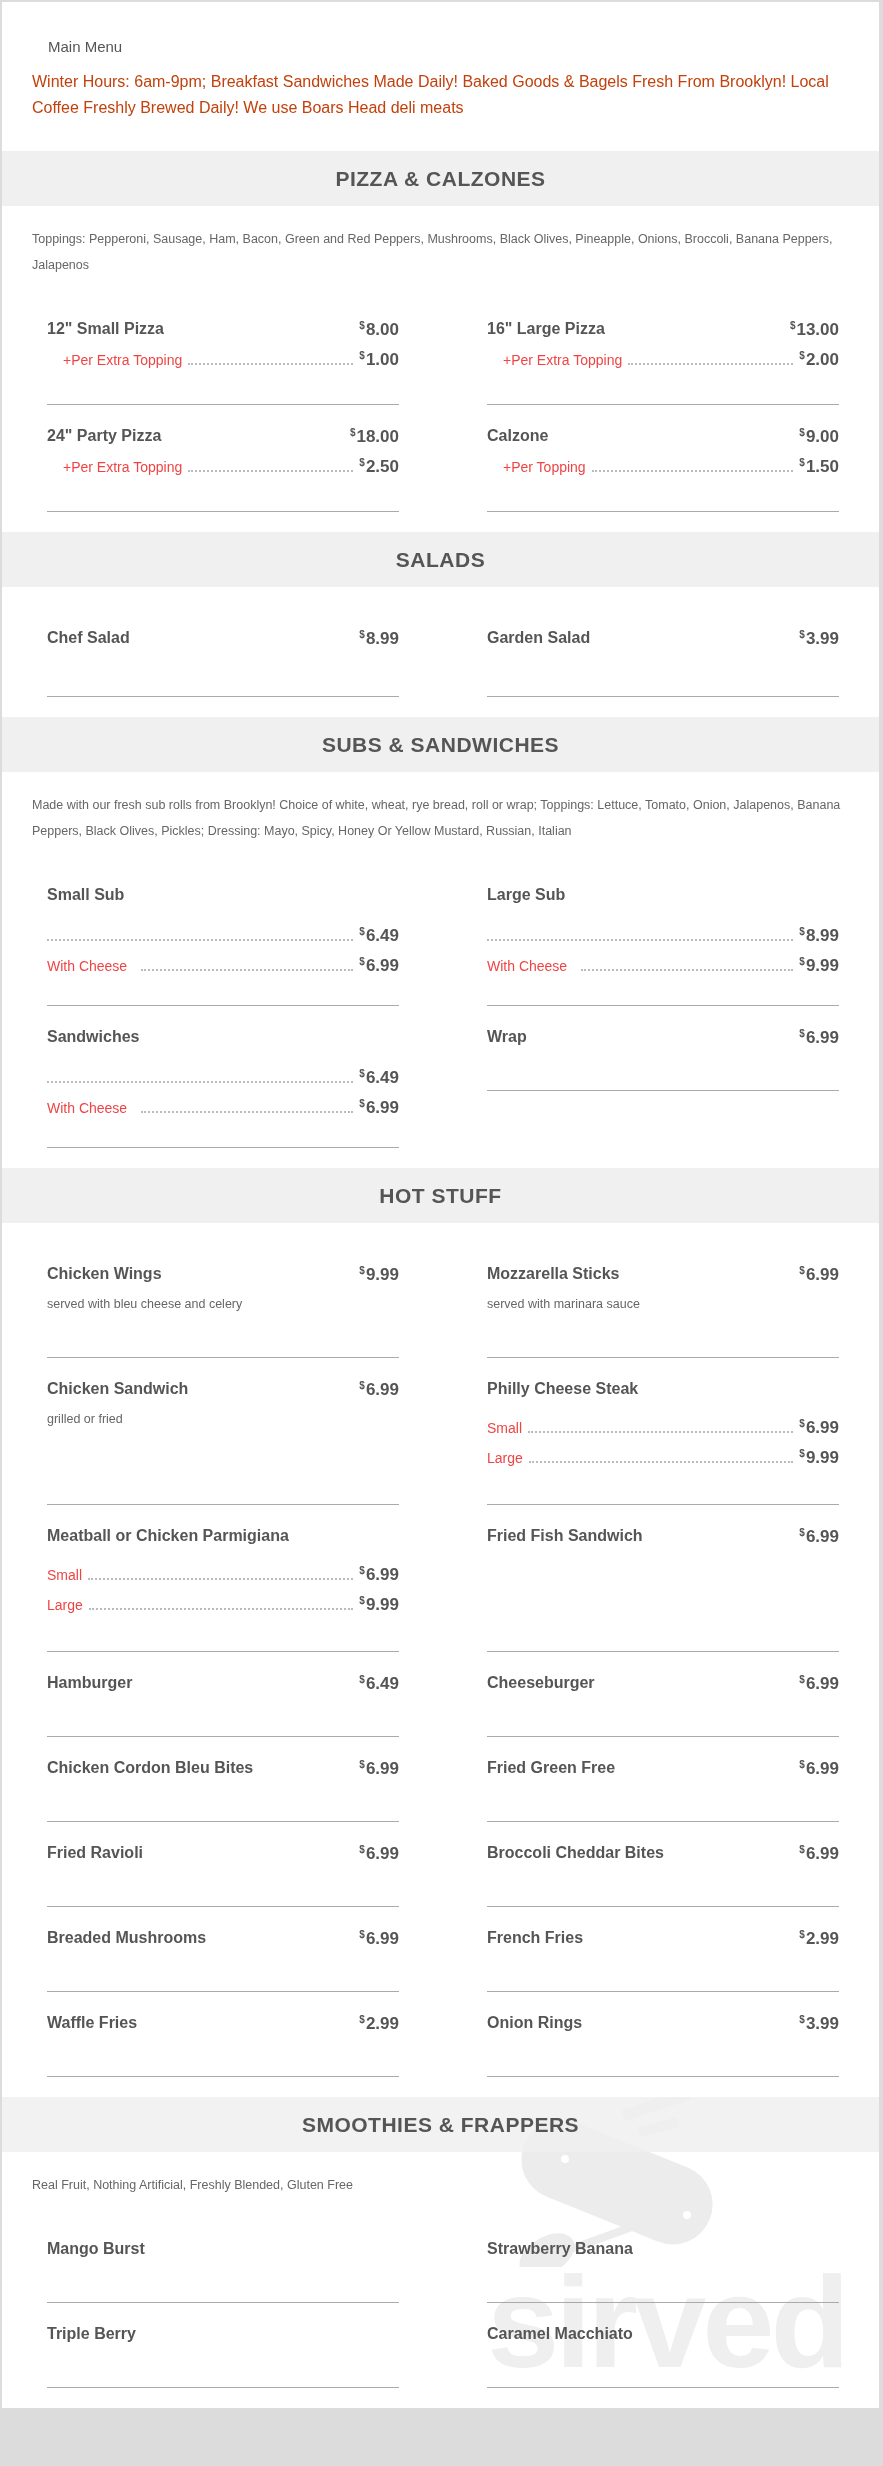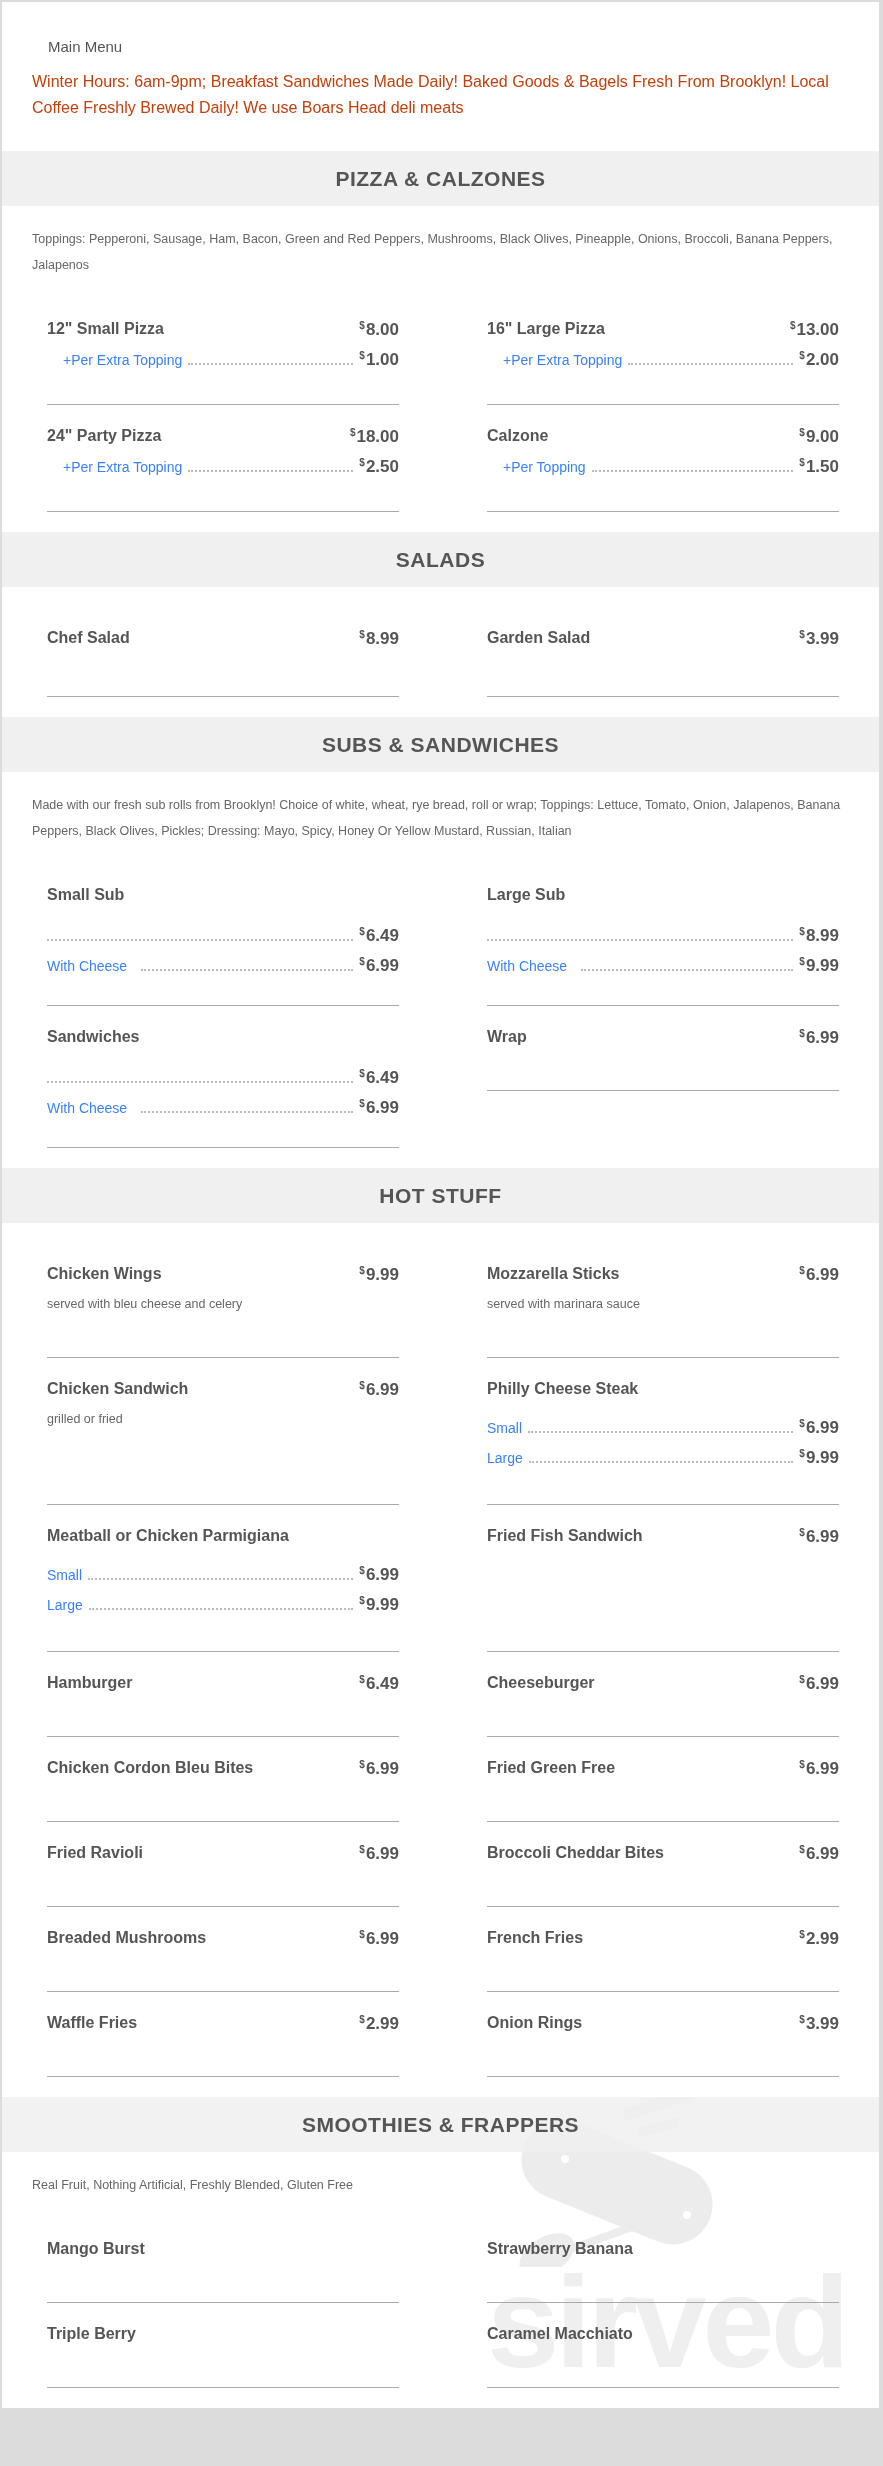--- a/index.html
+++ b/index.html
@@ -55,21 +55,21 @@
     .item-head {
       display: flex; justify-content: space-between; align-items: flex-start;
     }
     .item-name { font-size: 16px; font-weight: bold; color: #555; }
     .price { font-size: 17px; font-weight: bold; color: #555; white-space: nowrap; }
     .price .cur { font-size: 10px; vertical-align: 6px; font-weight: bold; margin-right: 1px; }
     .item-desc { font-size: 12.5px; color: #666; margin-top: 12px; }
     .sub-row {
       display: flex; align-items: baseline; margin-top: 10px;
     }
-    .sub-row .label { font-size: 14px; color: #3b82f6; white-space: nowrap; }
+    .sub-row .label { font-size: 14px; color: #ef4444; white-space: nowrap; }
     .sub-row .dots {
       flex: 1; border-bottom: 2px dotted #bbb; margin: 0 6px 4px 6px; height: 0;
     }
     .sub-row.indent { padding-left: 16px; }
     .sub-row .price { font-size: 17px; }
     .item-spacer { flex: 1; min-height: 18px; }
     .item.tall-space .item-spacer { min-height: 42px; }
     .pizza .item { min-height: 107px; }
     .watermark {
       position: absolute;

